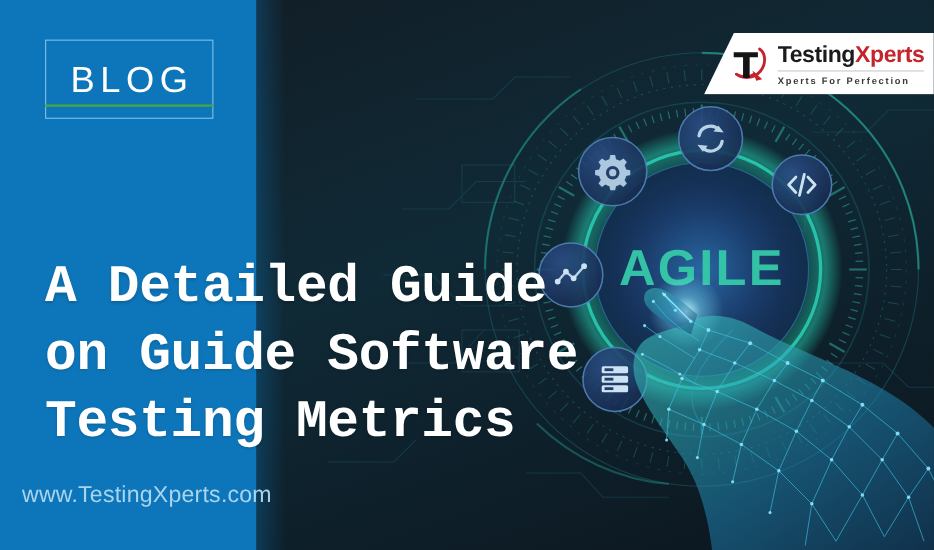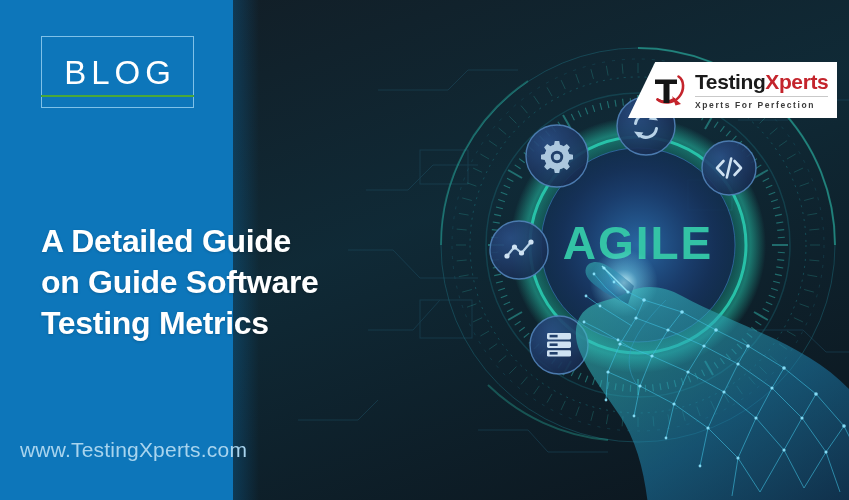--- a/index.html
+++ b/index.html
@@ -47,37 +47,37 @@
     padding-left:5px;line-height:1;
   }
   #blog-underline{
     position:absolute;left:41px;top:95px;width:153px;height:2px;
     background:#4aa83a;
   }
 
   
   #headline{
     position:absolute;left:41px;top:200px;width:420px;
-    color:#ffffff;font-size:32px;line-height:1.27;font-weight:700;
+    color:#ffffff;font-size:48px;line-height:1.27;font-weight:700;
     letter-spacing:-0.3px;
-    font-family:Liberation Sans, sans-serif;
+    font-family:Liberation Mono, monospace;
     text-shadow:0 1px 3px rgba(0,0,0,.18);
   }
   #headline .ln{display:block;white-space:nowrap;}
 
   
   #site-url{
     position:absolute;left:20px;top:438px;
     color:#a8d4ee;font-size:21px;letter-spacing:.2px;
     font-family:"Liberation Sans",sans-serif;
   }
 
   
   #logo-wrap{
-    position:absolute;right:12px;top:30px;width:209px;height:56px;margin-top:32px;
+    position:absolute;right:0;top:30px;width:209px;height:56px;
   }
   #logo-plate{
     position:absolute;inset:0;background:#ffffff;
     clip-path:polygon(13% 0,100% 0,100% 100%,0% 100%);
     box-shadow:0 1px 4px rgba(0,0,0,.5);
   }
   #logo-inner{
     position:absolute;left:20px;top:0;right:6px;height:56px;
     display:flex;align-items:center;gap:7px;
   }

